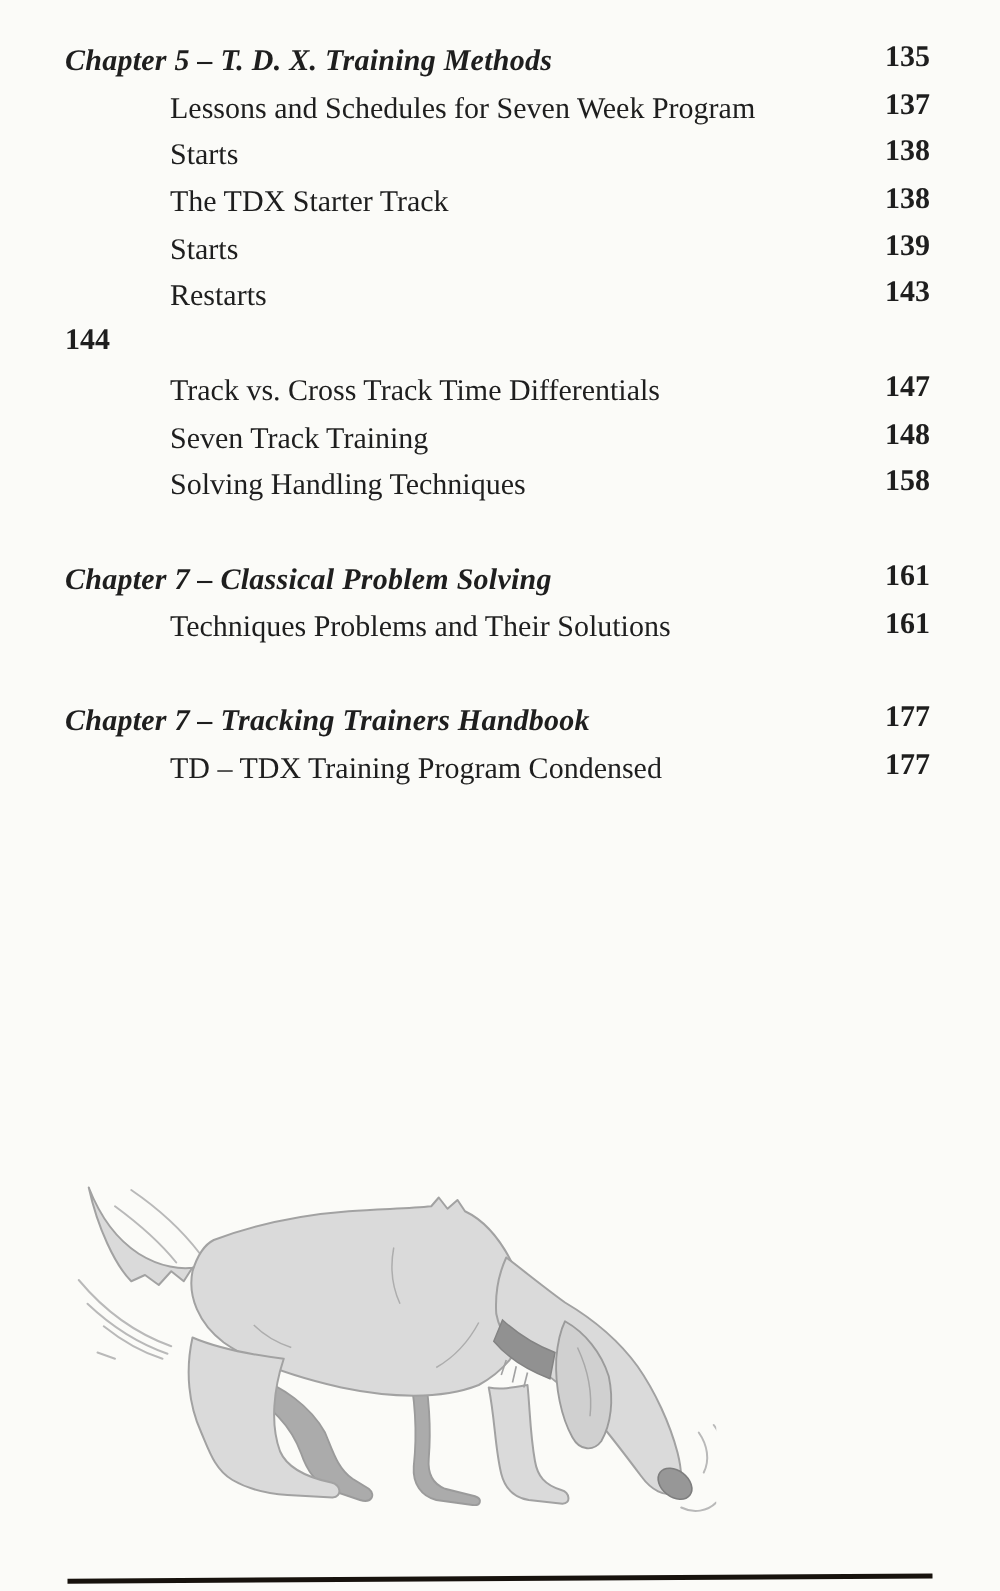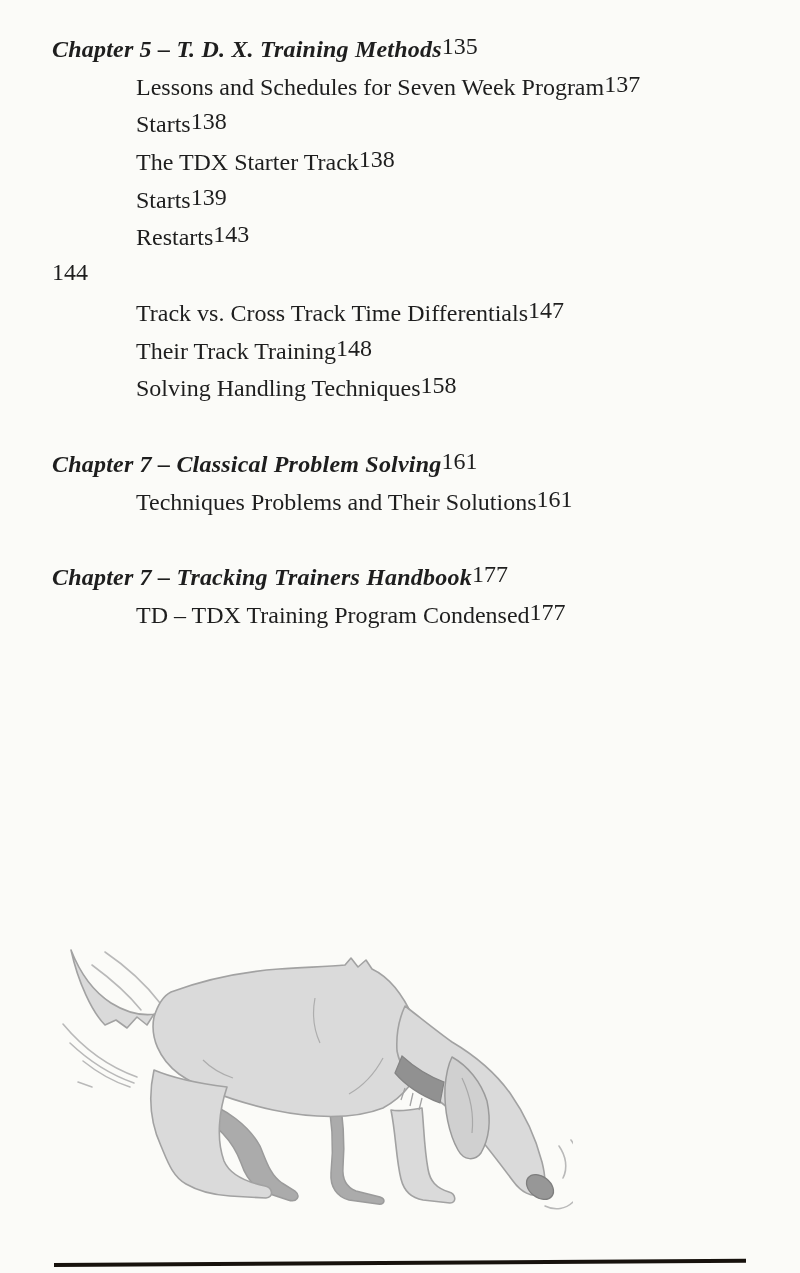--- a/index.html
+++ b/index.html
@@ -15,33 +15,34 @@
     width: 800px; height: 1273px;
     background: #fbfbf8;
   }
   .toc {
     position: absolute;
     top: 34px; left: 52px; width: 692px;
   }
   .row {
     height: 37.7px;
     display: flex;
+    justify-content: space-between;
     align-items: flex-start;
     font-size: 24px;
     line-height: 30px;
     white-space: nowrap;
   }
   .row.chapter .title {
     font-weight: bold;
     font-style: italic;
     letter-spacing: 0.2px;
   }
   .row.entry .label { padding-left: 84px; font-family: Liberation Serif, serif; }
   .row .pagenum {
-    font-weight: normal;
+    font-weight: bold;
     font-style: normal;
     transform: translateY(-3px);
   }
   .row.gap { margin-top: 38px; }
   .footer-rule {
     position: absolute;
     left: 54px; top: 1263px;
     width: 692px; height: 4px;
     background: #17120d;
     transform: rotate(-0.35deg);
@@ -84,21 +85,21 @@
       <span class="pagenum">143</span>
     </div>
     <div class="row entry">
       <span class="pagenum">144</span>
     </div>
     <div class="row entry">
       <span class="label">Track vs. Cross Track Time Differentials</span>
       <span class="pagenum">147</span>
     </div>
     <div class="row entry">
-      <span class="label">Their Track Training</span>
+      <span class="label">Seven Track Training</span>
       <span class="pagenum">148</span>
     </div>
     <div class="row entry">
       <span class="label">Solving Handling Techniques</span>
       <span class="pagenum">158</span>
     </div>
 
     <div class="row chapter gap">
       <span class="title">Chapter 7 – Classical Problem Solving</span>
       <span class="pagenum">161</span>

